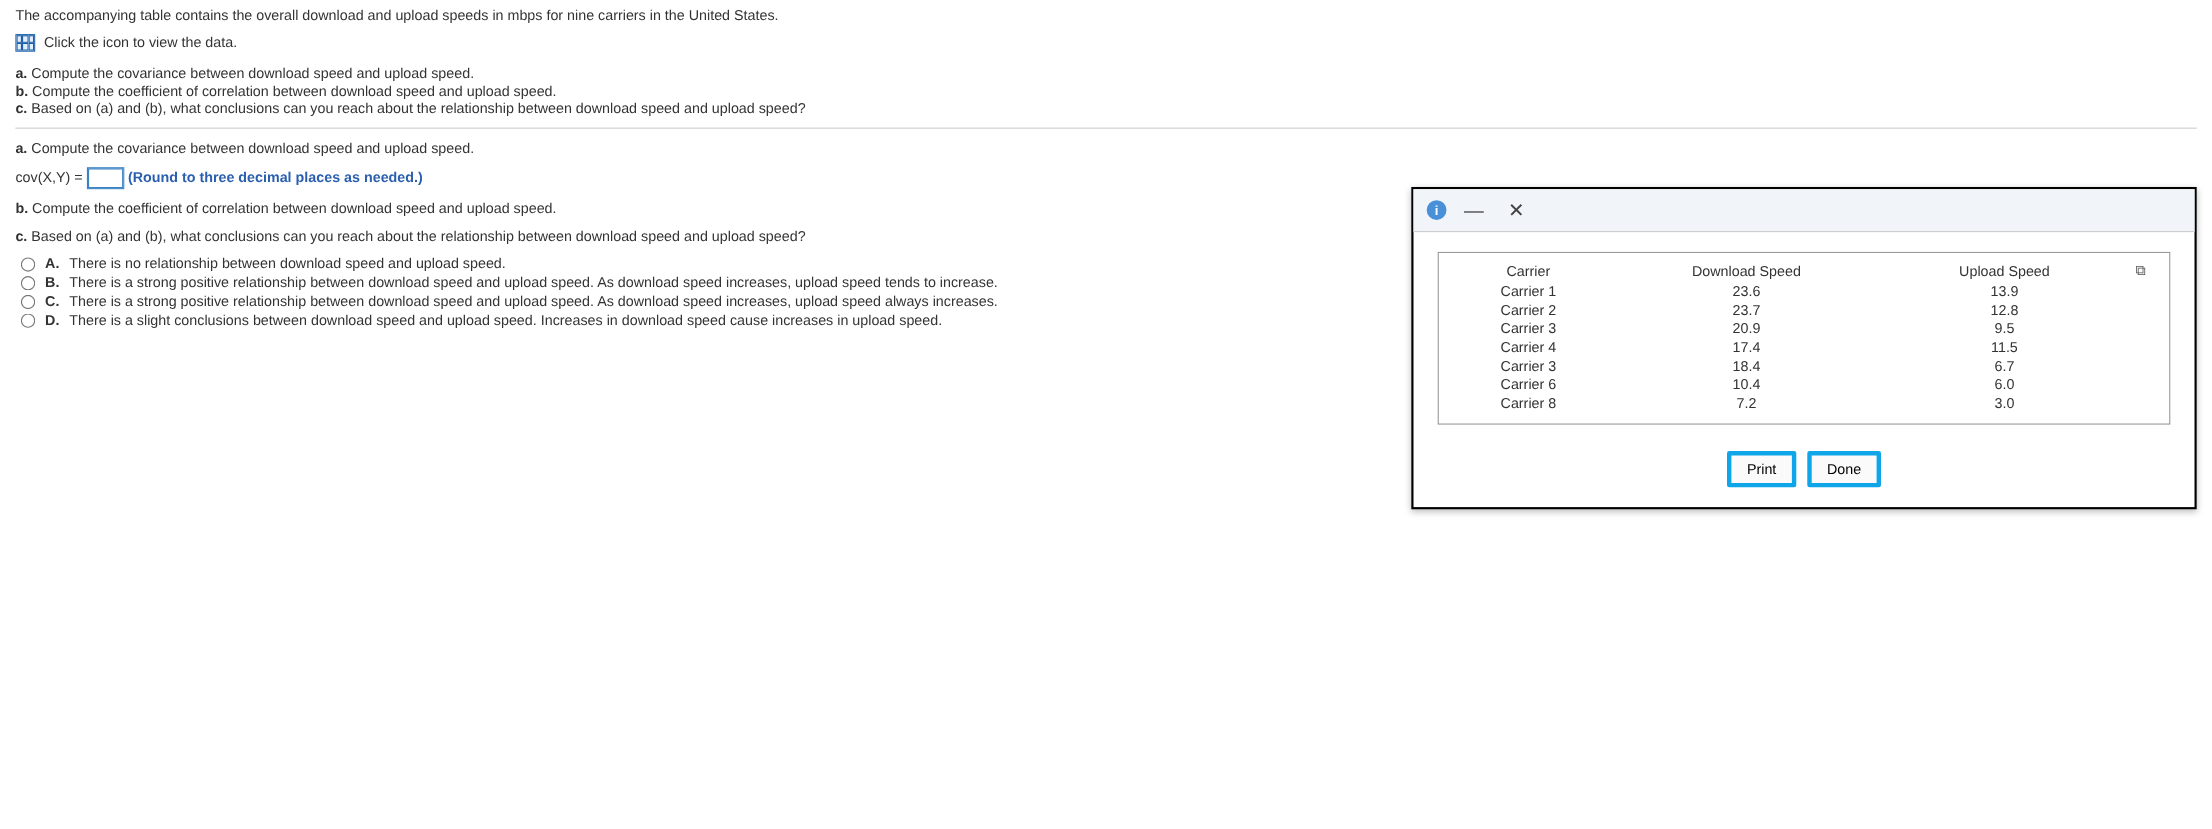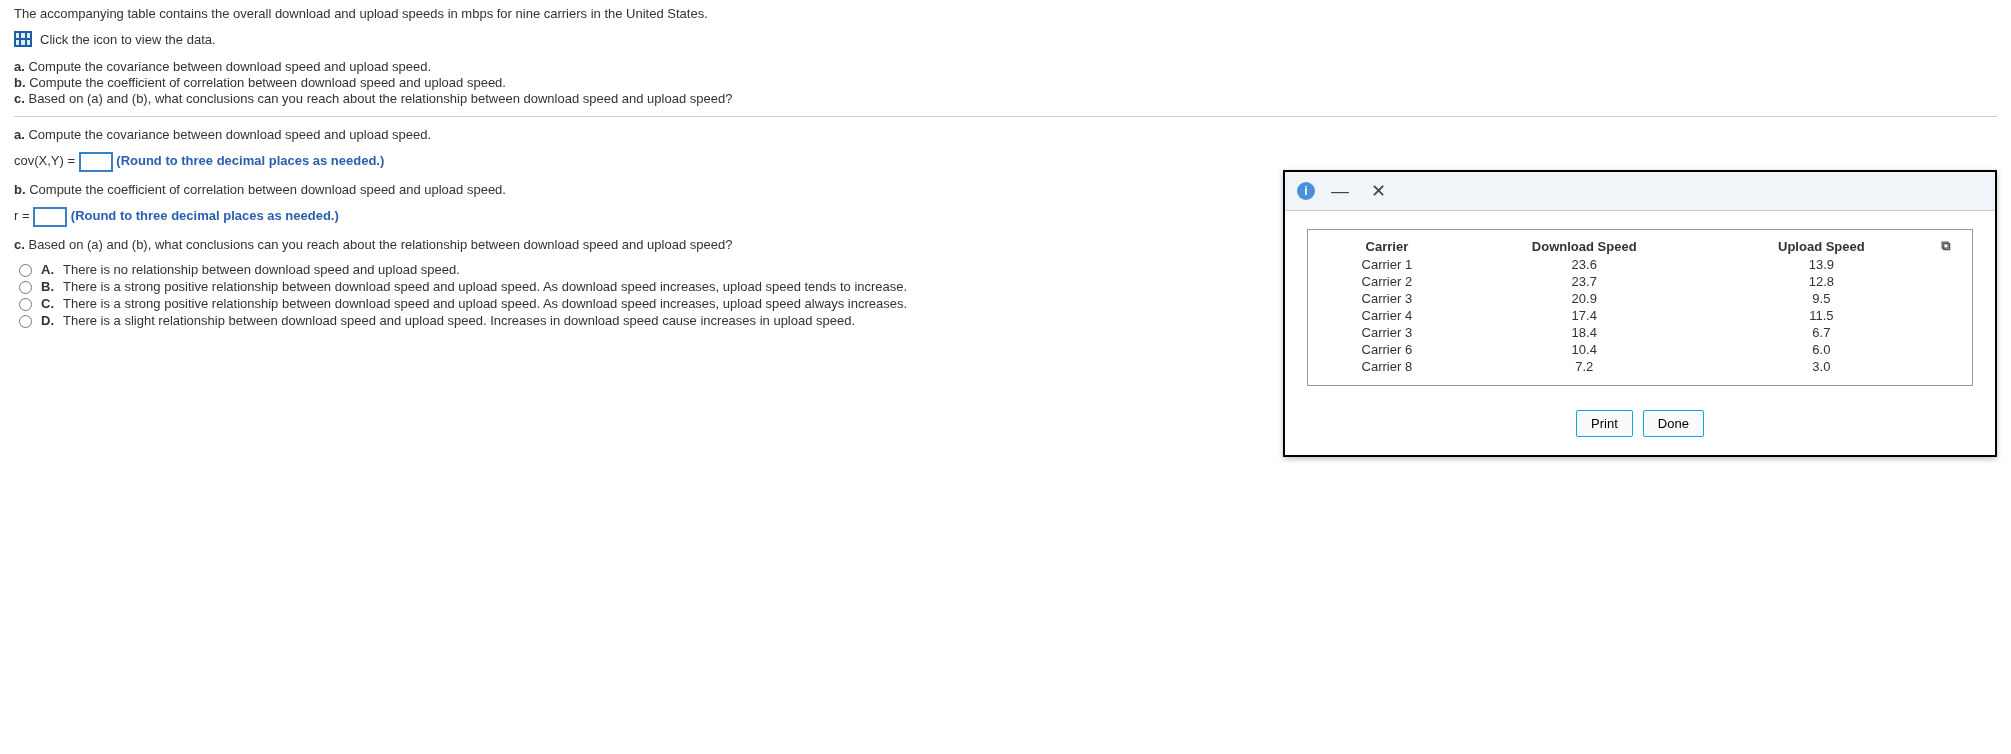--- a/index.html
+++ b/index.html
@@ -6,21 +6,21 @@
     font-family: Arial, Helvetica, sans-serif;
     font-size: 13px;
     color: #333;
     margin: 0;
     padding: 0;
     background: #fff;
   }
   .page { width: 2011px; height: 734px; position: relative; box-sizing: border-box; border-radius: 14px; }
   .content { padding: 6px 14px; }
   .intro { margin-bottom: 10px; }
-  .icon-link-row { display: flex; align-items: center; gap: 8px; margin: 6px 0 12px 0; }
+  .icon-link-row { display: flex; gap: 8px; margin: 6px 0 12px 0; }
   .grid-icon {
     width: 16px; height: 14px; border: 1px solid #1c5fa8; display: grid;
     grid-template-columns: repeat(3,1fr); grid-template-rows: repeat(2,1fr);
     background: #fff;
   }
   .grid-icon span { border: 0.5px solid #1c5fa8; background:#e3eefb; }
   .sub-list { margin: 4px 0 10px 0; }
   .sub-list div { margin: 1px 0; }
   .bold-let { font-weight: bold; }
   hr.thin { border: none; border-top: 1px solid #ccc; margin: 6px 0 10px 0; }
@@ -45,26 +45,26 @@
   }
   .info-icon {
     width: 18px; height: 18px; border-radius: 50%; background:#4a90d9; color:#fff;
     display:flex; align-items:center; justify-content:center; font-size:12px; font-weight:bold;
   }
   .modal-title { flex: 1; color:#333; font-size:14px; }
   .win-btn { font-size: 18px; color:#444; padding: 0 6px; cursor: pointer; }
   .modal-body { padding: 18px 22px 10px 22px; }
   .table-box { border: 1px solid #999; padding: 6px 10px 10px 10px; }
   table.data { width: 100%; border-collapse: collapse; font-size: 13px; }
-  table.data th { font-weight: bold; padding: 2px 6px; }
+  table.data th { font-weight: normal; padding: 2px 6px; }
   table.data td { padding: 1px 6px; text-align: center; }
   .copy-icon { font-size: 13px; color:#555; cursor:pointer; }
   .modal-footer { display:flex; justify-content:center; gap:10px; padding: 14px 0 18px 0; }
   .btn {
-    border: 1px solid #0ea5e9; background:#fafafa; padding: 5px 14px; font-size: 13px;
+    border: 4px solid #0ea5e9; background:#fafafa; padding: 5px 14px; font-size: 13px;
     cursor: pointer; border-radius: 2px;
   }
   .ml { margin-left: 20px; }
 </style>
 </head>
 <body>
 <div class="page">
 
 <div class="content">
   <div class="intro">The accompanying table contains the overall download and upload speeds in mbps for nine carriers in the United States.</div>
@@ -91,25 +91,20 @@
 
   <div class="work">
     <div class="line"><span class="bold-let">a.</span> <span>Compute the covariance between download speed and upload speed.</span></div>
     <div class="line ml">
       <span>cov(X,Y) =</span>
       <input class="small-input" type="text" style="">
       <span class="blue-note">(Round to three decimal places as needed.)</span>
     </div>
 
     <div class="line"><span class="bold-let">b.</span> <span>Compute the coefficient of correlation between download speed and upload speed.</span></div>
-    <div class="line ml">
-      <span>r =</span>
-      <input class="small-input" type="text" style="">
-      <span class="blue-note">(Round to three decimal places as needed.)</span>
-    </div>
 
     <div class="line"><span class="bold-let">c.</span> <span>Based on (a) and (b), what conclusions can you reach about the relationship between download speed and upload speed?</span></div>
 
     <div class="radio-row">
       <input type="radio" name="opt" style="">
       <span class="radio-letter">A.</span>
       <span>There is no relationship between download speed and upload speed.</span>
     </div>
     <div class="radio-row">
       <input type="radio" name="opt" style="">
@@ -117,21 +112,21 @@
       <span>There is a strong positive relationship between download speed and upload speed. As download speed increases, upload speed tends to increase.</span>
     </div>
     <div class="radio-row">
       <input type="radio" name="opt" style="">
       <span class="radio-letter">C.</span>
       <span>There is a strong positive relationship between download speed and upload speed. As download speed increases, upload speed always increases.</span>
     </div>
     <div class="radio-row">
       <input type="radio" name="opt" style="">
       <span class="radio-letter">D.</span>
-      <span>There is a slight relationship between download speed and upload speed. Increases in download speed cause increases in upload speed.</span>
+      <span>There is a slight conclusions between download speed and upload speed. Increases in download speed cause increases in upload speed.</span>
     </div>
   </div>
 </div>
 
 <div class="modal">
   <div class="modal-header">
     <div class="info-icon">i</div>
     <div class="win-btn">—</div>
     <div class="win-btn">✕</div>
   </div>

